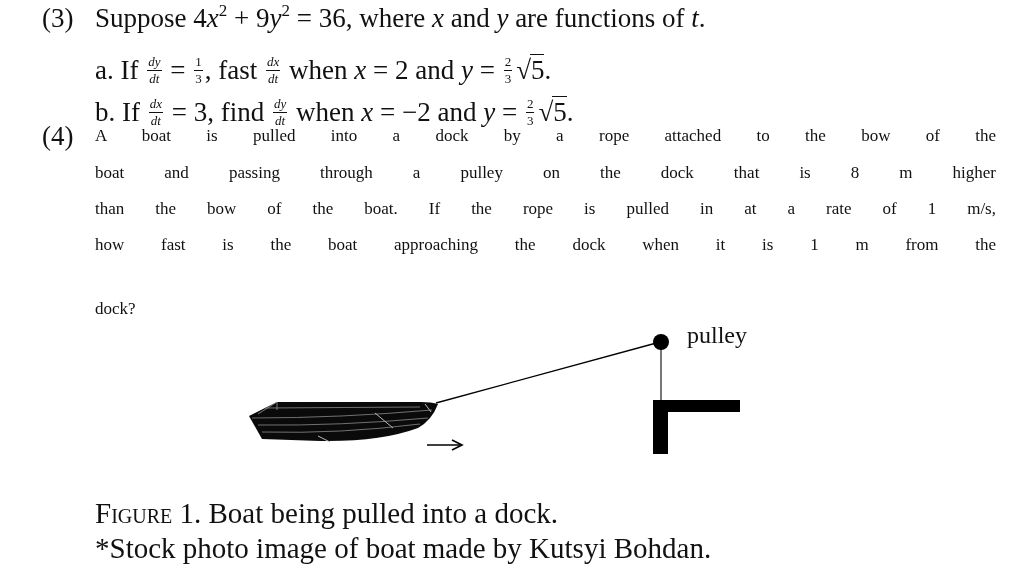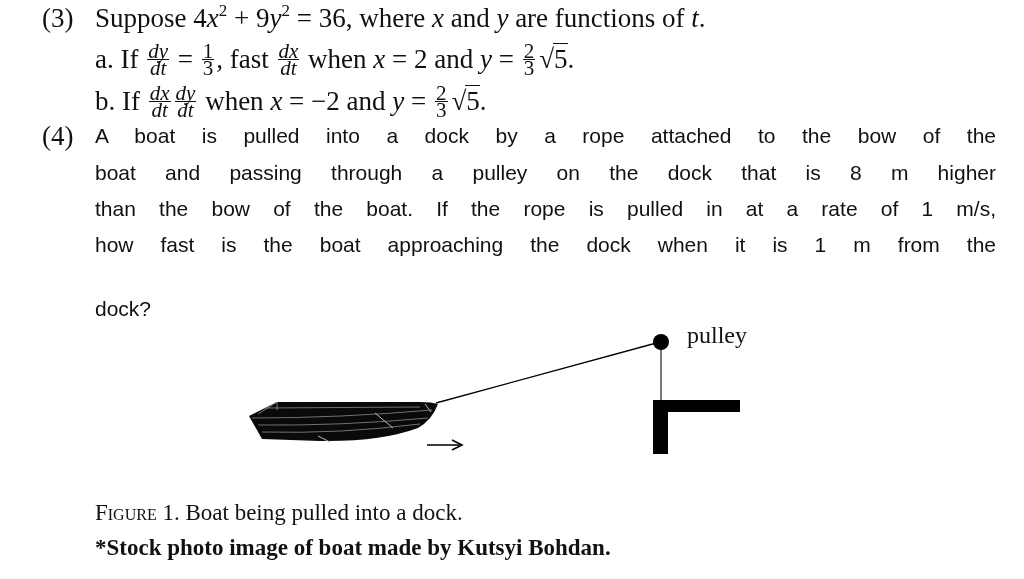--- a/index.html
+++ b/index.html
@@ -22,23 +22,23 @@
     line-height: 36px;
     font-family: "Liberation Serif", "DejaVu Serif", serif;
   }
   .i { font-style: italic; }
   sup { font-size: 17px; line-height: 0; vertical-align: 11px; }
   .frac {
     display: inline-flex;
     flex-direction: column;
     align-items: center;
     vertical-align: middle;
-    font-size: 21px;
+    font-size: 13px;
     line-height: 16px;
-    margin: 5px 2px;
+    margin: 16px 2px;
     position: relative;
     top: -2px;
   }
   .frac .n { border-bottom: 1.2px solid #111; padding: 0 1px; }
   .frac .d { padding: 0 1px; }
   .sqrt {
     display: inline-block;
     position: relative;
     padding-left: 2px;
   }
@@ -46,39 +46,39 @@
     border-top: 1.4px solid #111;
     padding-left: 1px;
     margin-left: -1px;
   }
   .justify {
     position: absolute;
     left: 95px;
     width: 901px;
     text-align: justify;
     text-align-last: justify;
-    font-size: 21px;
+    font-size: 17px;
     line-height: 36px;
-    font-family: Liberation Sans, sans-serif;
+    font-family: Liberation Serif, serif;
     white-space: nowrap;
   }
   .justify-last {
     text-align-last: left;
   }
   .label-pulley {
     position: absolute;
     left: 687px;
     top: 322px;
     font-size: 24px;
     font-family: "Liberation Serif", "DejaVu Serif", serif;
   }
   .caption {
     position: absolute;
     left: 95px;
-    font-size: 23px;
+    font-size: 29px;
     line-height: 34px;
     font-family: "Liberation Serif", "DejaVu Serif", serif;
     white-space: nowrap;
   }
   .smallcaps { font-variant: small-caps; }
   svg.figure { position: absolute; left: 0; top: 0; }
 </style>
 </head>
 <body>
 
@@ -102,21 +102,21 @@
     </span><span> when </span><span class="i">x</span><span> = 2 and </span><span class="i">y</span><span> = </span><span class="frac">
       <span class="n">2</span>
       <span class="d">3</span>
     </span><span class="sqrt"><span>√</span><span class="rad">5</span></span><span>.</span>
 </div>
 
 <div class="line" style="top:82px; left:95px;font-family:Liberation Serif, serif;">
   <span>b.</span><span> If </span><span class="frac i">
       <span class="n">dx</span>
       <span class="d">dt</span>
-    </span><span class="frac i">
+    </span><span> = 3, find </span><span class="frac i">
       <span class="n">dy</span>
       <span class="d">dt</span>
     </span><span> when </span><span class="i">x</span><span> = −2 and </span><span class="i">y</span><span> = </span><span class="frac">
       <span class="n">2</span>
       <span class="d">3</span>
     </span><span class="sqrt"><span>√</span><span class="rad">5</span></span><span>.</span>
 </div>
 
 <div class="line" style="top:118px; left:42px;">
   <span>(4)</span>
@@ -151,13 +151,13 @@
     <line x1="427" y1="445" x2="460" y2="445" stroke="#000" stroke-width="1.6"></line>
     <path d="M452 440 L462 445 L452 450" stroke="#000" stroke-width="1.6" fill="none"></path>
   </g>
 </svg>
 
 <div class="label-pulley">pulley</div>
 
 <div class="caption" style="top:496px;">
   <span class="smallcaps">Figure</span><span> 1.</span><span> Boat being pulled into a dock.</span>
 </div>
-<div class="caption" style="top:531px;font-weight:bold;">*Stock photo image of boat made by Kutsyi Bohdan.</div>
+<div class="caption" style="top:531px;">*Stock photo image of boat made by Kutsyi Bohdan.</div>
 
 </body></html>

